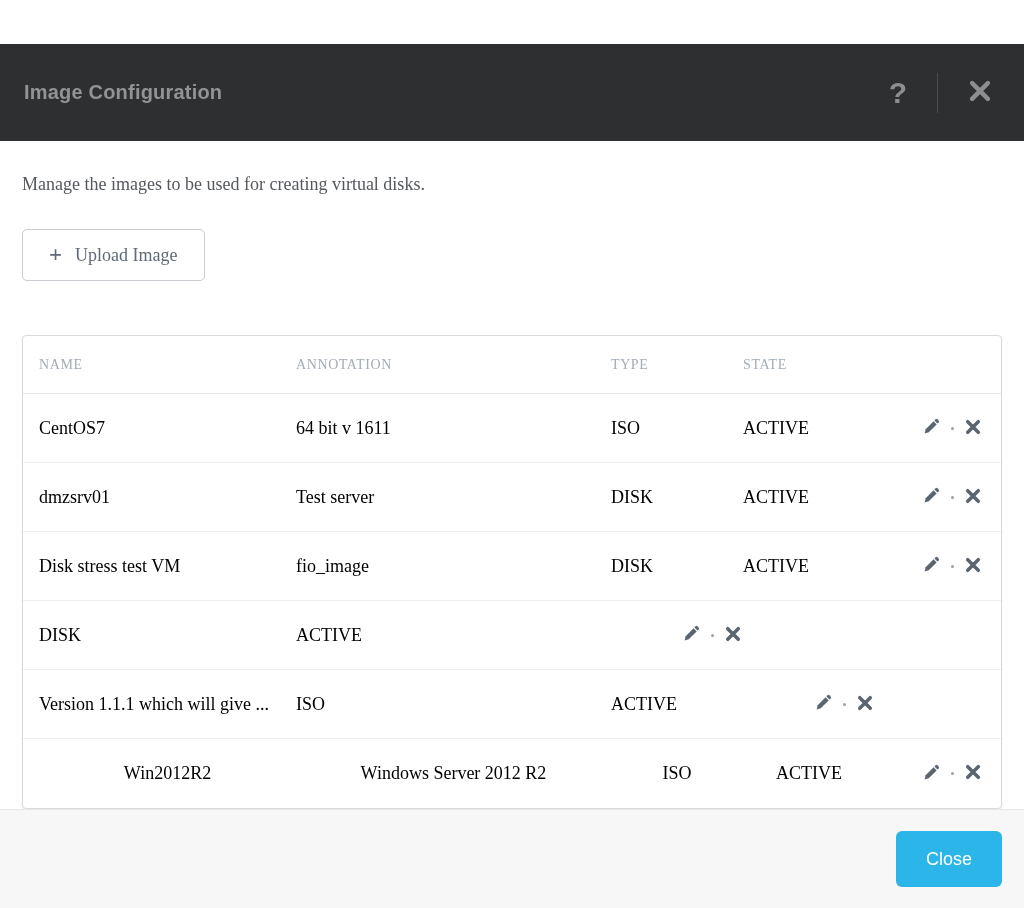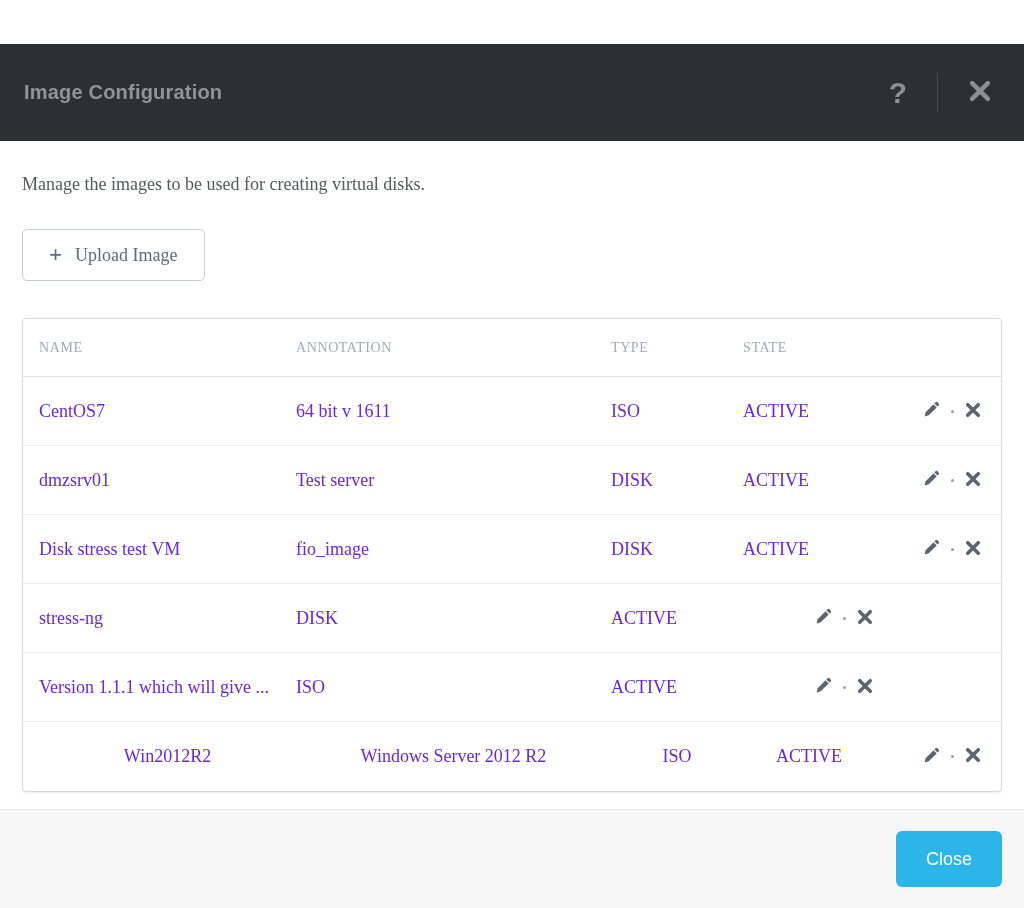--- a/index.html
+++ b/index.html
@@ -46,39 +46,39 @@
     height: 52px; padding: 0 26px;
     background: #ffffff;
     border: 1px solid #c9ced3; border-radius: 5px;
     font-family: inherit; font-size: 18px; color: #5f6a76;
     cursor: pointer;
   }
   .plus-icon { font-size: 23px; font-weight: 700; line-height: 1; color: #5f6a76; position: relative; top: -1px; }
 
   
   .img-table {
-    margin-top: 37px;
+    margin-top: 54px;
     border: 1px solid #d8dadc; border-radius: 4px;
     background: #fff;
     box-shadow: 0 1px 2px rgba(0,0,0,0.07);
   }
   .trow {
     display: grid;
     grid-template-columns: 257px 315px 132px 132px 1fr;
     align-items: center;
     padding: 0 18px 0 16px;
   }
   .thead-row { height: 58px; border-bottom: 1px solid #e3e5e7; }
   .th {
     font-size: 14px; color: #a2acb7;
     letter-spacing: 0.6px; font-weight: 400;
   }
   .data-row { height: 69px; border-bottom: 1px solid #ecedee; }
   .data-row:last-child { border-bottom: none; text-align: center; }
-  .td { font-size: 18px; color: #6d28d9; white-space: nowrap; overflow: hidden; }
+  .td { font-size: 18px; color: #000000; white-space: nowrap; overflow: hidden; }
 
   .actions { display: flex; align-items: center; justify-content: flex-end; gap: 9px; }
   .icon-btn {
     background: transparent; border: none; cursor: pointer;
     color: #5b6570; display: flex; align-items: center; justify-content: center;
     padding: 2px;
   }
   .dot-sep { width: 3px; height: 3px; border-radius: 50%; background: #9aa0a6; }
 
   
@@ -204,21 +204,20 @@
               <span>
                 <svg width="16" height="16" viewBox="0 0 14 14" fill="none" stroke="currentColor" stroke-width="3.1" stroke-linecap="round">
                   <path d="M2.4 2.4 L11.6 11.6 M11.6 2.4 L2.4 11.6"></path>
                 </svg>
               </span>
             </button>
           </div>
         </div>
 
         <div class="trow data-row">
-          <div class="td">stress-ng</div>
           <div class="td">DISK</div>
           <div class="td">ACTIVE</div>
           <div class="actions">
             <button class="icon-btn">
               <span>
                 <svg width="17" height="17" viewBox="0 0 16 16" fill="currentColor">
                   <path d="M11.9 1.2 a1.15 1.15 0 0 1 1.6 0 l1.3 1.3 a1.15 1.15 0 0 1 0 1.6 l-1.15 1.15 -2.9-2.9 Z"></path>
                   <path d="M9.95 3.15 L12.85 6.05 L5.4 13.5 L1.5 14.5 L2.5 10.6 Z"></path>
                 </svg>
               </span>

